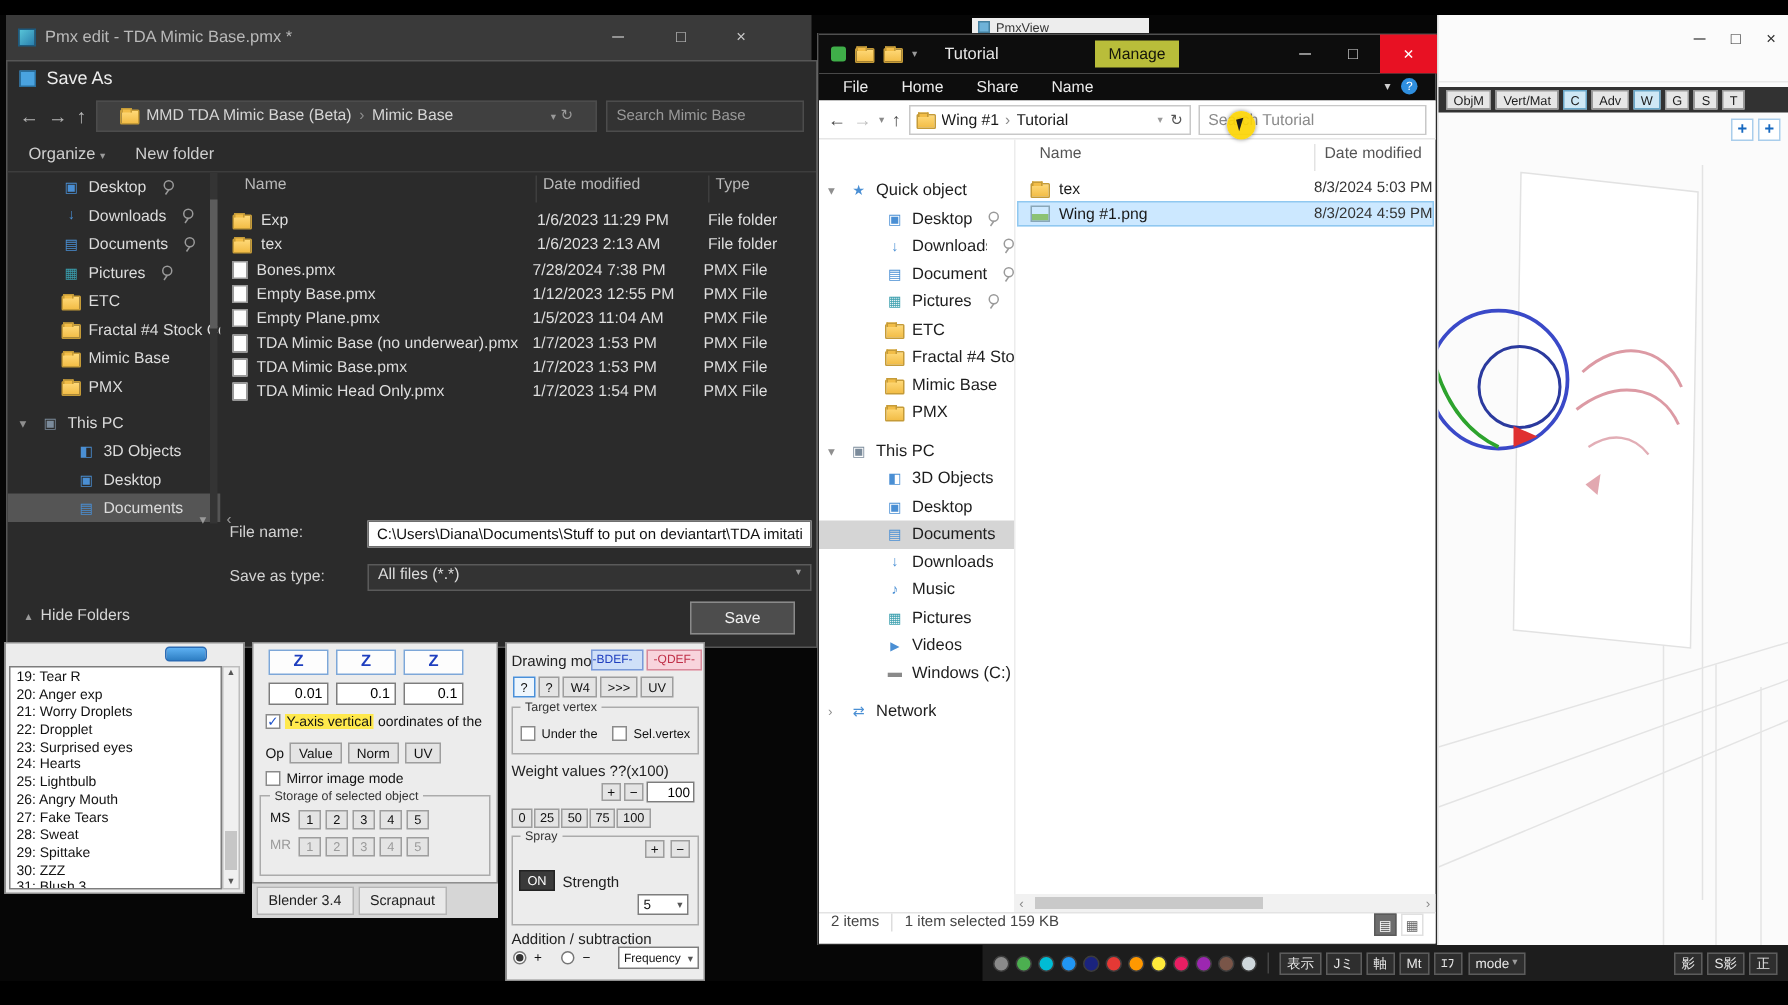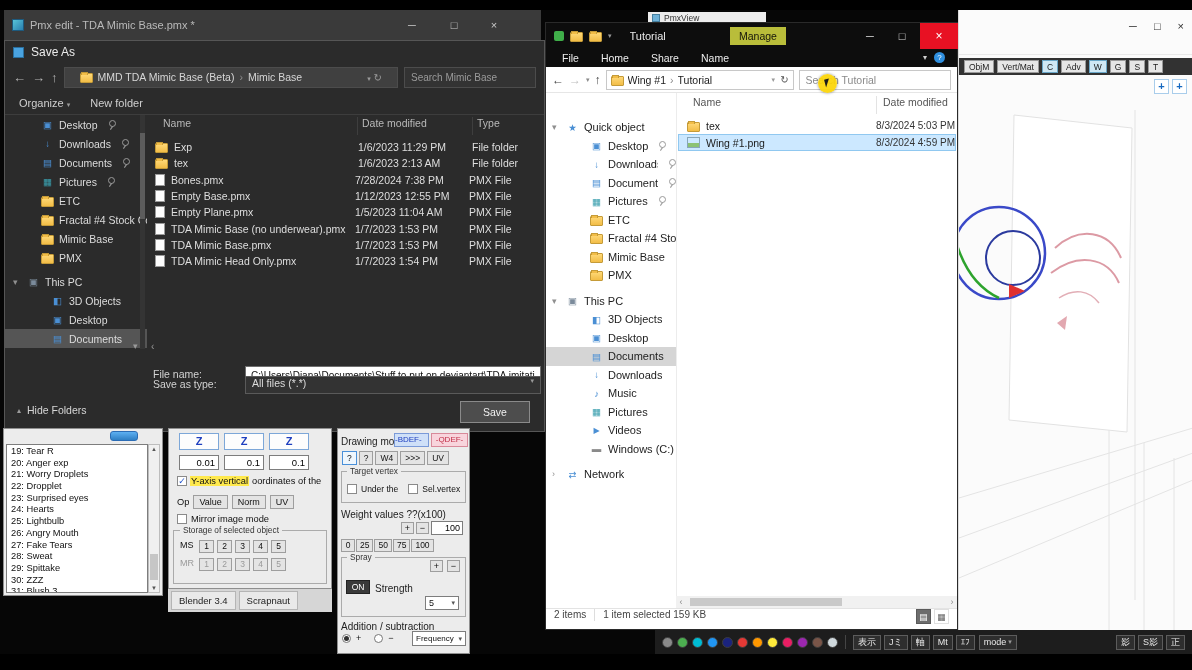--- a/index.html
+++ b/index.html
@@ -76,21 +76,21 @@
   .fhead .h1{width:210px;padding-left:16px}
   .fhead .h2{width:115px;border-left:1px solid #3e3e3e;padding-left:4px}
   .fhead .h3{flex:1;border-left:1px solid #3e3e3e;padding-left:4px}
   .frows{left:0;top:24px;right:0}
   .frow{display:flex;align-items:center;height:16.3px;padding-left:8px;color:#dedede;font-size:10.5px}
   .fname{width:184px;margin-left:6px;white-space:nowrap;overflow:hidden}
   .fdate{width:114px;white-space:nowrap;overflow:hidden}
   .ftype{flex:1;white-space:nowrap;overflow:hidden}
   .dlg-lg{left:146px;top:300px;color:#9a9a9a;font-size:10px}
   .dlg-sg{left:128px;top:300px;color:#9a9a9a;font-size:9px}
-  .dlg-fnrow{left:0;top:324px;right:0;height:20px}
+  .dlg-fnrow{left:0;top:305px;right:0;height:20px}
   .dlg-fnrow .flabel,.dlg-ftrow .flabel{position:absolute;left:148px;top:3px;color:#d2d2d2;font-size:10.5px}
   .fninput{position:absolute;left:240px;top:1px;right:3px;height:18px;background:#fff;border:1px solid #6e6e6e;color:#111;font-size:10px;padding:0 5px;font-family:"Liberation Sans",sans-serif;outline:none}
   .dlg-ftrow{left:0;top:334px;right:0;height:20px}
   .fsel{position:absolute;left:240px;top:1px;right:3px;height:18px;background:#333;border:1px solid #5a5a5a;color:#dcdcdc;font-size:10.5px;display:flex;align-items:flex-start;padding:0 6px}
   .fsel .cdn{margin-left:auto}
   .dlg-foot{left:0;bottom:6px;right:0;height:24px}
   .hidef{position:absolute;left:12px;top:3px;display:flex;gap:6px;align-items:center;color:#d6d6d6;font-size:10.5px}
   .savebtn{position:absolute;right:14px;top:0;width:70px;height:22px;background:#4d4d4d;border:1px solid #8a8a8a;color:#f0f0f0;font-size:10.5px;text-align:center;line-height:20px}
 
   

